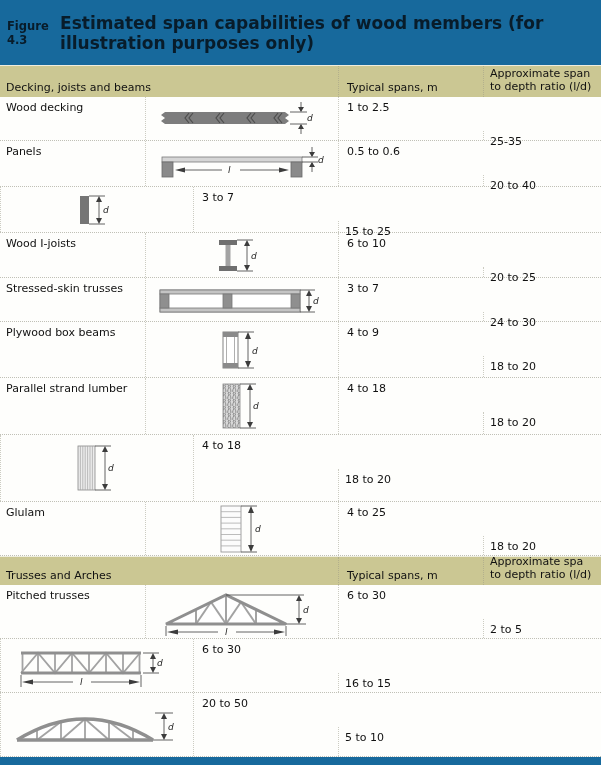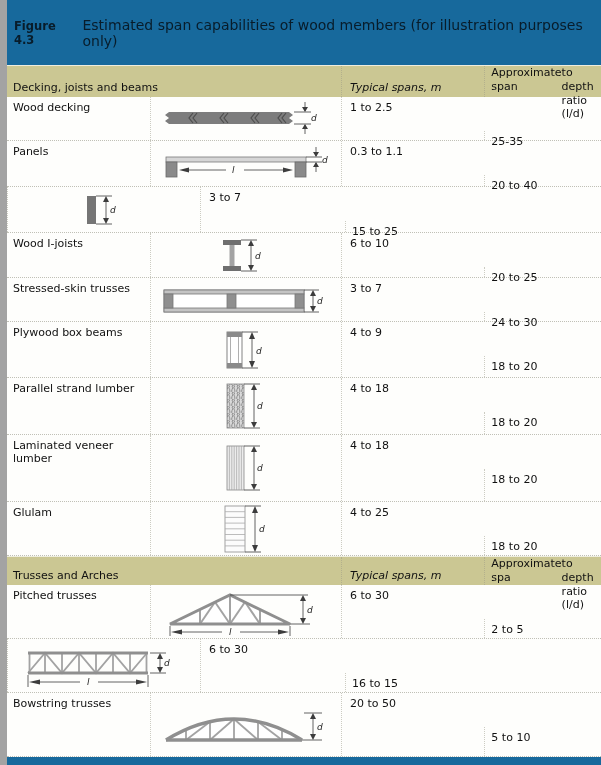--- a/index.html
+++ b/index.html
@@ -1,31 +1,31 @@
 <!DOCTYPE html>
 <html><head>
 <meta charset="utf-8">
 <style>
   html,body{margin:0;padding:0;background:#e9e9e9;}
   .page{
     width:601px;height:765px;background:#a3a3a3;
     font-family:"DejaVu Sans","Liberation Sans",sans-serif;
-    font-size:11px;color:#111;position:relative;overflow:hidden;padding-left:7px;
+    font-size:11px;color:#111;position:relative;overflow:hidden;
   }
   *{box-sizing:border-box;}
   .topbar{
     height:65px;background:#17699c;display:flex;align-items:center;
     padding-left:7px;color:#081c2a;
   }
   .topbar .fig-label{font-weight:bold;margin-right:5px;font-size:11.5px;}
-  .topbar .fig-caption{font-size:14px;}
+  .topbar .fig-caption{font-size:17px;font-weight:bold;}
   .sec-header{display:flex;background:#cbc793;border-top:1px solid #eeedde;}
   .hc1{width:338px;display:flex;align-items:flex-end;padding:0 0 3px 6px;text-align:right;}
-  .hc3{width:145px;border-left:1px dotted #b3b08c;display:flex;align-items:flex-end;padding:0 0 3px 8px;font-style:italic;}
-  .hc4{width:118px;border-left:1px dotted #b3b08c;display:flex;flex-direction:row;justify-content:flex-end;padding:0 0 3px 6px;line-height:1.25;}
+  .hc3{width:145px;border-left:1px dotted #b3b08c;display:flex;align-items:flex-end;padding:0 0 3px 8px;}
+  .hc4{width:118px;border-left:1px dotted #b3b08c;display:flex;flex-direction:column;justify-content:flex-end;padding:0 0 3px 6px;line-height:1.25;}
   .row{display:flex;border-bottom:1px dotted #c0c0b6;background:#fefefc;}
   .c1{width:145px;padding:4px 0 0 6px;}
   .c2{width:193px;border-left:1px dotted #ccccc2;display:flex;align-items:center;justify-content:center;}
   .c3{width:145px;border-left:1px dotted #ccccc2;padding:4px 0 0 8px;}
   .c4{width:118px;border-left:1px dotted #ccccc2;padding:4px 0 0 6px;margin-top:34px;}
   .botbar{height:8px;background:#17699c;}
   .diag{display:block;}
   .diag text{font:italic 9px "DejaVu Sans",sans-serif;fill:#222;}
   .diag .dim{stroke:#3c3c3c;stroke-width:0.8;}
   .diag .ah{fill:#3c3c3c;stroke:none;}
@@ -89,21 +89,21 @@
         <text x="76" y="30">l</text>
         <line class="dim" x1="150" y1="14" x2="166" y2="14"></line>
           <line class="dim" x1="150" y1="19" x2="166" y2="19"></line>
         <line class="dim" x1="160" y1="4" x2="160" y2="13"></line>
           <polygon class="ah" points="157,9 163,9 160,14"></polygon>
         <line class="dim" x1="160" y1="29" x2="160" y2="20"></line>
           <polygon class="ah" points="157,24 163,24 160,19"></polygon>
         <text x="166" y="20">d</text>
       </svg>
     </div>
-    <div class="c3">0.3 to 1.1</div>
+    <div class="c3">0.5 to 0.6</div>
     <div class="c4">20 to 40</div>
   </div>
 
   <div class="row" style="height:46px">
     <div class="c2">
       <svg class="diag" width="180" height="40" viewBox="0 0 180 40">
         <rect x="73" y="6" width="9" height="28" fill="#757575"></rect>
         <line class="dim" x1="82" y1="6" x2="98" y2="6"></line>
           <line class="dim" x1="82" y1="34" x2="98" y2="34"></line>
         <line class="dim" x1="92" y1="10" x2="92" y2="30"></line>
@@ -196,21 +196,20 @@
         <polygon class="ah" points="95,11 101,11 98,5"></polygon>
           <polygon class="ah" points="95,43 101,43 98,49"></polygon>
         <text x="101" y="30">d</text>
       </svg>
     </div>
     <div class="c3">4 to 18</div>
     <div class="c4">18 to 20</div>
   </div>
 
   <div class="row" style="height:67px">
-    <div class="c1">Laminated veneer lumber</div>
     <div class="c2">
       <svg class="diag" width="180" height="54" viewBox="0 0 180 54">
         <rect x="71" y="5" width="17" height="44" fill="#ececec" stroke="#888" stroke-width="0.8"></rect>
         <g stroke="#a5a5a5" stroke-width="0.7">
           <line x1="73.4" y1="5" x2="73.4" y2="49"></line>
             <line x1="75.8" y1="5" x2="75.8" y2="49"></line>
           <line x1="78.2" y1="5" x2="78.2" y2="49"></line>
             <line x1="80.6" y1="5" x2="80.6" y2="49"></line>
           <line x1="83" y1="5" x2="83" y2="49"></line>
             <line x1="85.4" y1="5" x2="85.4" y2="49"></line>
@@ -325,21 +324,20 @@
         <polygon class="ah" points="26,38.5 26,43.5 15,41"></polygon>
           <polygon class="ah" points="122,38.5 122,43.5 133,41"></polygon>
         <text x="73" y="44">l</text>
       </svg>
     </div>
     <div class="c3">6 to 30</div>
     <div class="c4">16 to 15</div>
   </div>
 
   <div class="row" style="height:64px">
-    <div class="c1">Bowstring trusses</div>
     <div class="c2">
       <svg class="diag" width="180" height="50" viewBox="0 0 180 50">
         <path d="M10,40 Q78,-2 146,40 Z" fill="#ffffff" stroke="none"></path>
         <g class="web" stroke-width="1.8">
           <line x1="30" y1="40" x2="30" y2="29.5"></line>
             <line x1="54" y1="40" x2="54" y2="21.8"></line>
           <line x1="78" y1="40" x2="78" y2="19"></line>
             <line x1="102" y1="40" x2="102" y2="21.8"></line>
           <line x1="126" y1="40" x2="126" y2="29.5"></line>
           <line x1="30" y1="40" x2="54" y2="21.8"></line>

